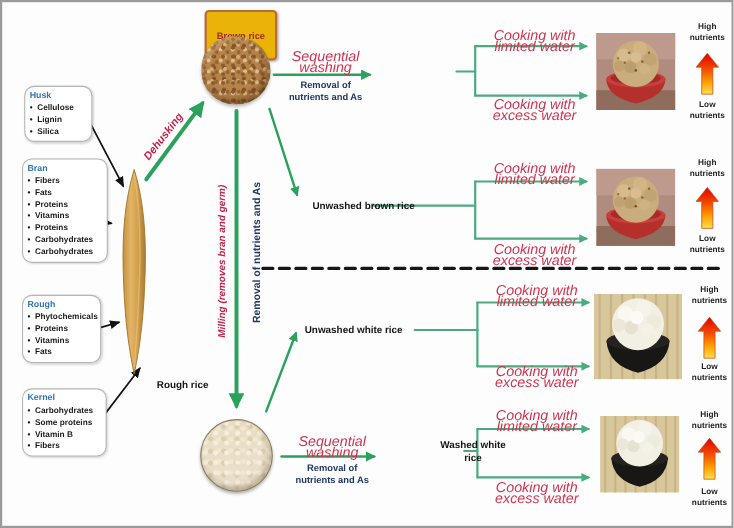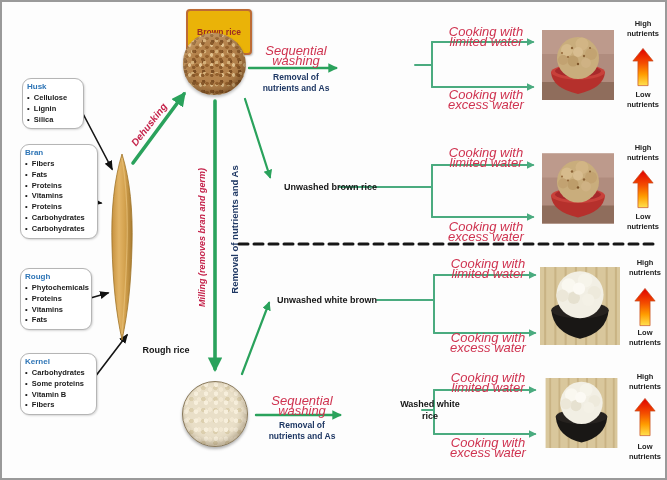--- a/index.html
+++ b/index.html
@@ -222,21 +222,21 @@
     <div>nutrients and As</div>
   </div>
 
   <div class="abs red-it ctr" style="left:251px;top:394px;width:98px;">Sequential washing</div>
   <div class="abs navy ctr" style="left:256px;top:418px;width:88px;">
     <div>Removal of</div>
     <div>nutrients and As</div>
   </div>
 
   <div class="abs blk nowrap" style="left:282px;top:180px;">Unwashed brown rice</div>
-  <div class="abs blk nowrap" style="left:275px;top:293px;">Unwashed white brown</div>
+  <div class="abs blk nowrap" style="left:275px;top:293px;">Unwashed white rice</div>
   <div class="abs blk ctr" style="left:349px;top:397px;width:70px;margin-left:44px;">Washed white rice</div>
 
   <div class="abs red-it ctr" style="left:428px;top:25px;width:112px;">Cooking with limited water</div>
   <div class="abs red-it ctr" style="left:428px;top:88px;width:112px;">Cooking with excess water</div>
   <div class="abs red-it ctr" style="left:428px;top:146px;width:112px;">Cooking with limited water</div>
   <div class="abs red-it ctr" style="left:428px;top:220px;width:112px;">Cooking with excess water</div>
   <div class="abs red-it ctr" style="left:430px;top:257px;width:112px;">Cooking with limited water</div>
   <div class="abs red-it ctr" style="left:430px;top:331px;width:112px;">Cooking with excess water</div>
   <div class="abs red-it ctr" style="left:430px;top:371px;width:112px;">Cooking with limited water</div>
   <div class="abs red-it ctr" style="left:430px;top:436px;width:112px;">Cooking with excess water</div>

